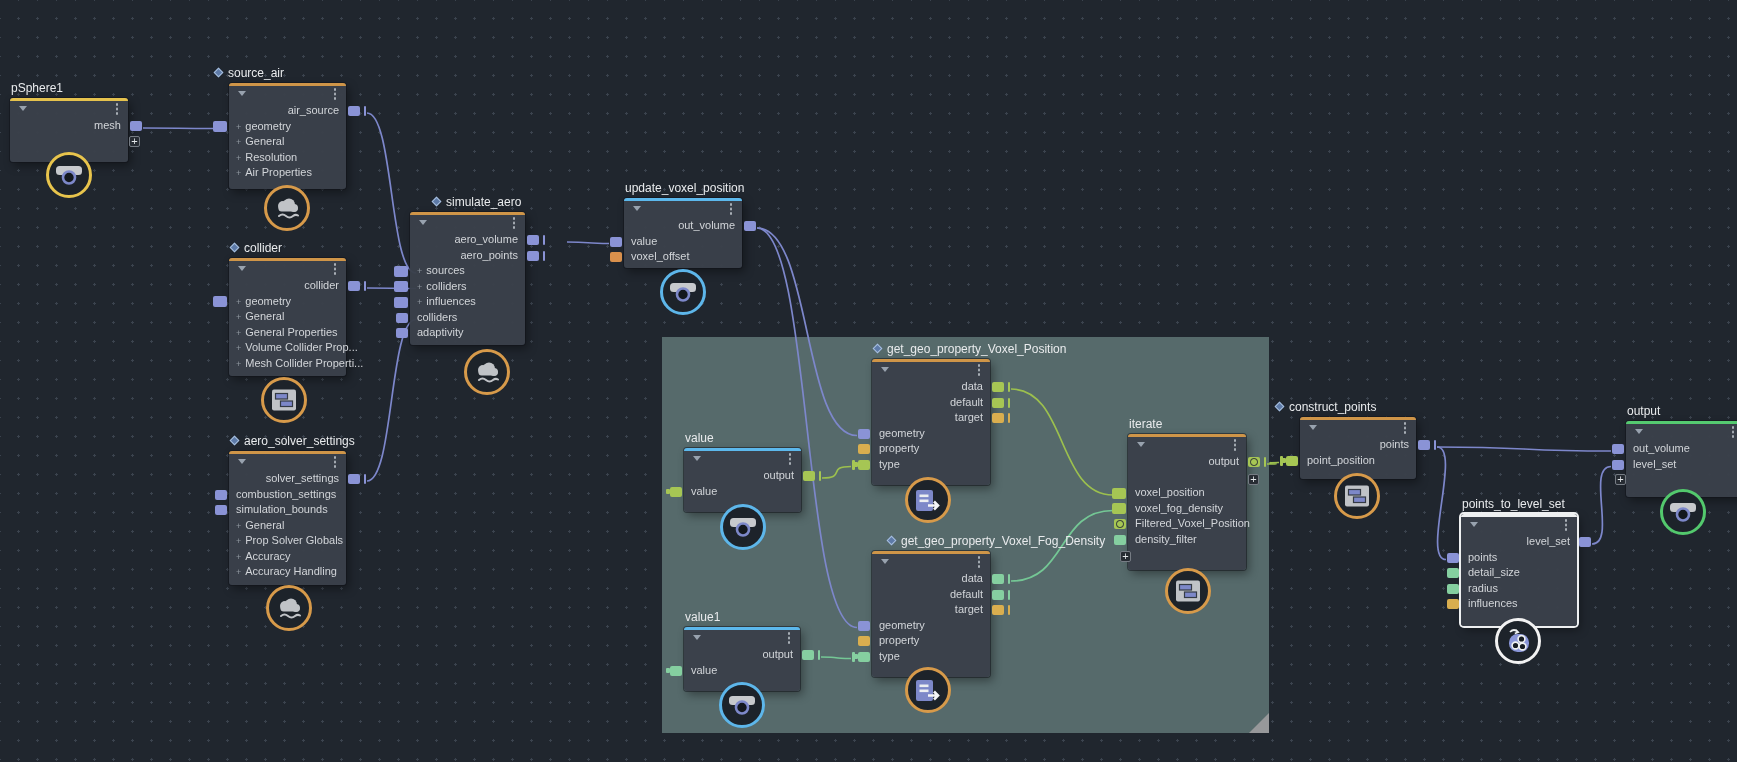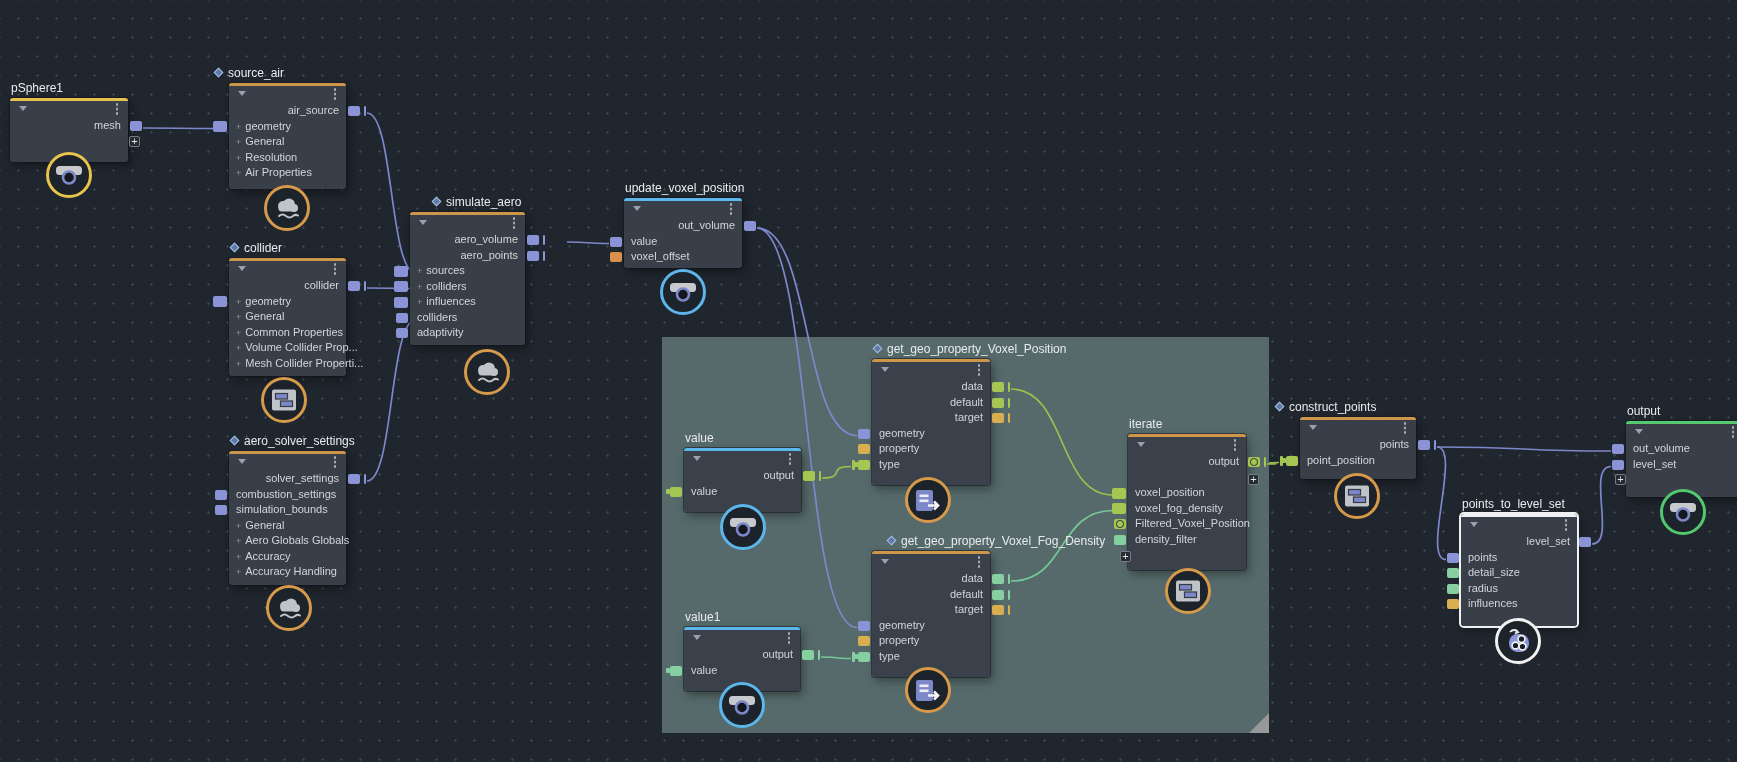--- a/index.html
+++ b/index.html
@@ -124,21 +124,21 @@
         <div class="node" style="left: 229px; top: 258px; width: 117px; height: 118px;">
           <div class="accent" style="background: rgb(207, 149, 72);"></div>
           <div class="hdr">
             <span class="tri"></span>
             <span class="menu"></span>
           </div>
           <div class="rows">
             <div class="row out"><span>collider</span><span class="port out" style="background: rgb(138, 147, 214);"></span><span class="stub out" style="background: rgb(138, 147, 214);"></span></div>
             <div class="row"><span class="exp">+</span><span>geometry</span><span class="port in multi" style="background: rgb(138, 147, 214);"></span></div>
             <div class="row"><span class="exp">+</span><span>General</span></div>
-            <div class="row"><span class="exp">+</span><span>Common Properties</span></div>
+            <div class="row"><span class="exp">+</span><span>General Properties</span></div>
             <div class="row"><span class="exp">+</span><span>Volume Collider Prop...</span></div>
             <div class="row"><span class="exp">+</span><span>Mesh Collider Properti...</span></div>
           </div>
         </div>
         <div class="badge" style="left: 261px; top: 377px; border: 3.5px solid rgb(215, 154, 74);">
           <svg width="28" height="26" viewBox="0 0 28 26">
             <rect x="2" y="2.5" width="24" height="21" rx="2" fill="#c0c3c7"></rect>
             <rect x="5.5" y="6.5" width="12" height="5.5" fill="#7d88c9" stroke="#343b45" stroke-width="1.2"></rect>
             <rect x="10.5" y="14" width="12" height="5.5" fill="#7d88c9" stroke="#343b45" stroke-width="1.2"></rect>
           </svg>
@@ -150,21 +150,21 @@
           <div class="accent" style="background: rgb(207, 149, 72);"></div>
           <div class="hdr">
             <span class="tri"></span>
             <span class="menu"></span>
           </div>
           <div class="rows">
             <div class="row out"><span>solver_settings</span><span class="port out" style="background: rgb(138, 147, 214);"></span><span class="stub out" style="background: rgb(138, 147, 214);"></span></div>
             <div class="row"><span>combustion_settings</span><span class="port in" style="background: rgb(138, 147, 214);"></span></div>
             <div class="row"><span>simulation_bounds</span><span class="port in" style="background: rgb(138, 147, 214);"></span></div>
             <div class="row"><span class="exp">+</span><span>General</span></div>
-            <div class="row"><span class="exp">+</span><span>Aero Globals Globals</span></div>
+            <div class="row"><span class="exp">+</span><span>Prop Solver Globals</span></div>
             <div class="row"><span class="exp">+</span><span>Accuracy</span></div>
             <div class="row"><span class="exp">+</span><span>Accuracy Handling</span></div>
           </div>
         </div>
         <div class="badge" style="left: 266px; top: 585px; border: 3.5px solid rgb(215, 154, 74);">
           <svg width="30" height="27" viewBox="0 0 30 27">
             <g fill="#c0c3c7">
               <circle cx="11" cy="11" r="5"></circle>
               <circle cx="17" cy="9.5" r="6"></circle>
               <circle cx="22" cy="13" r="4"></circle>

